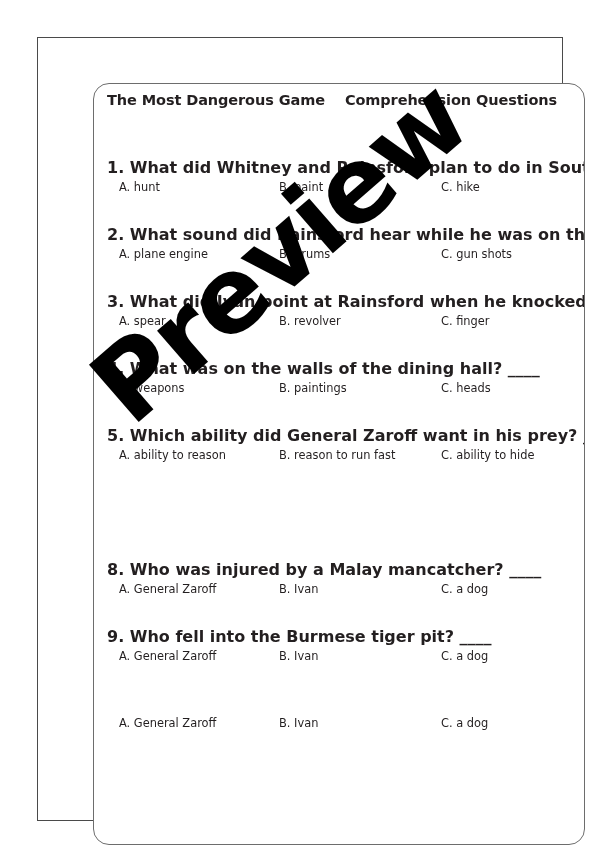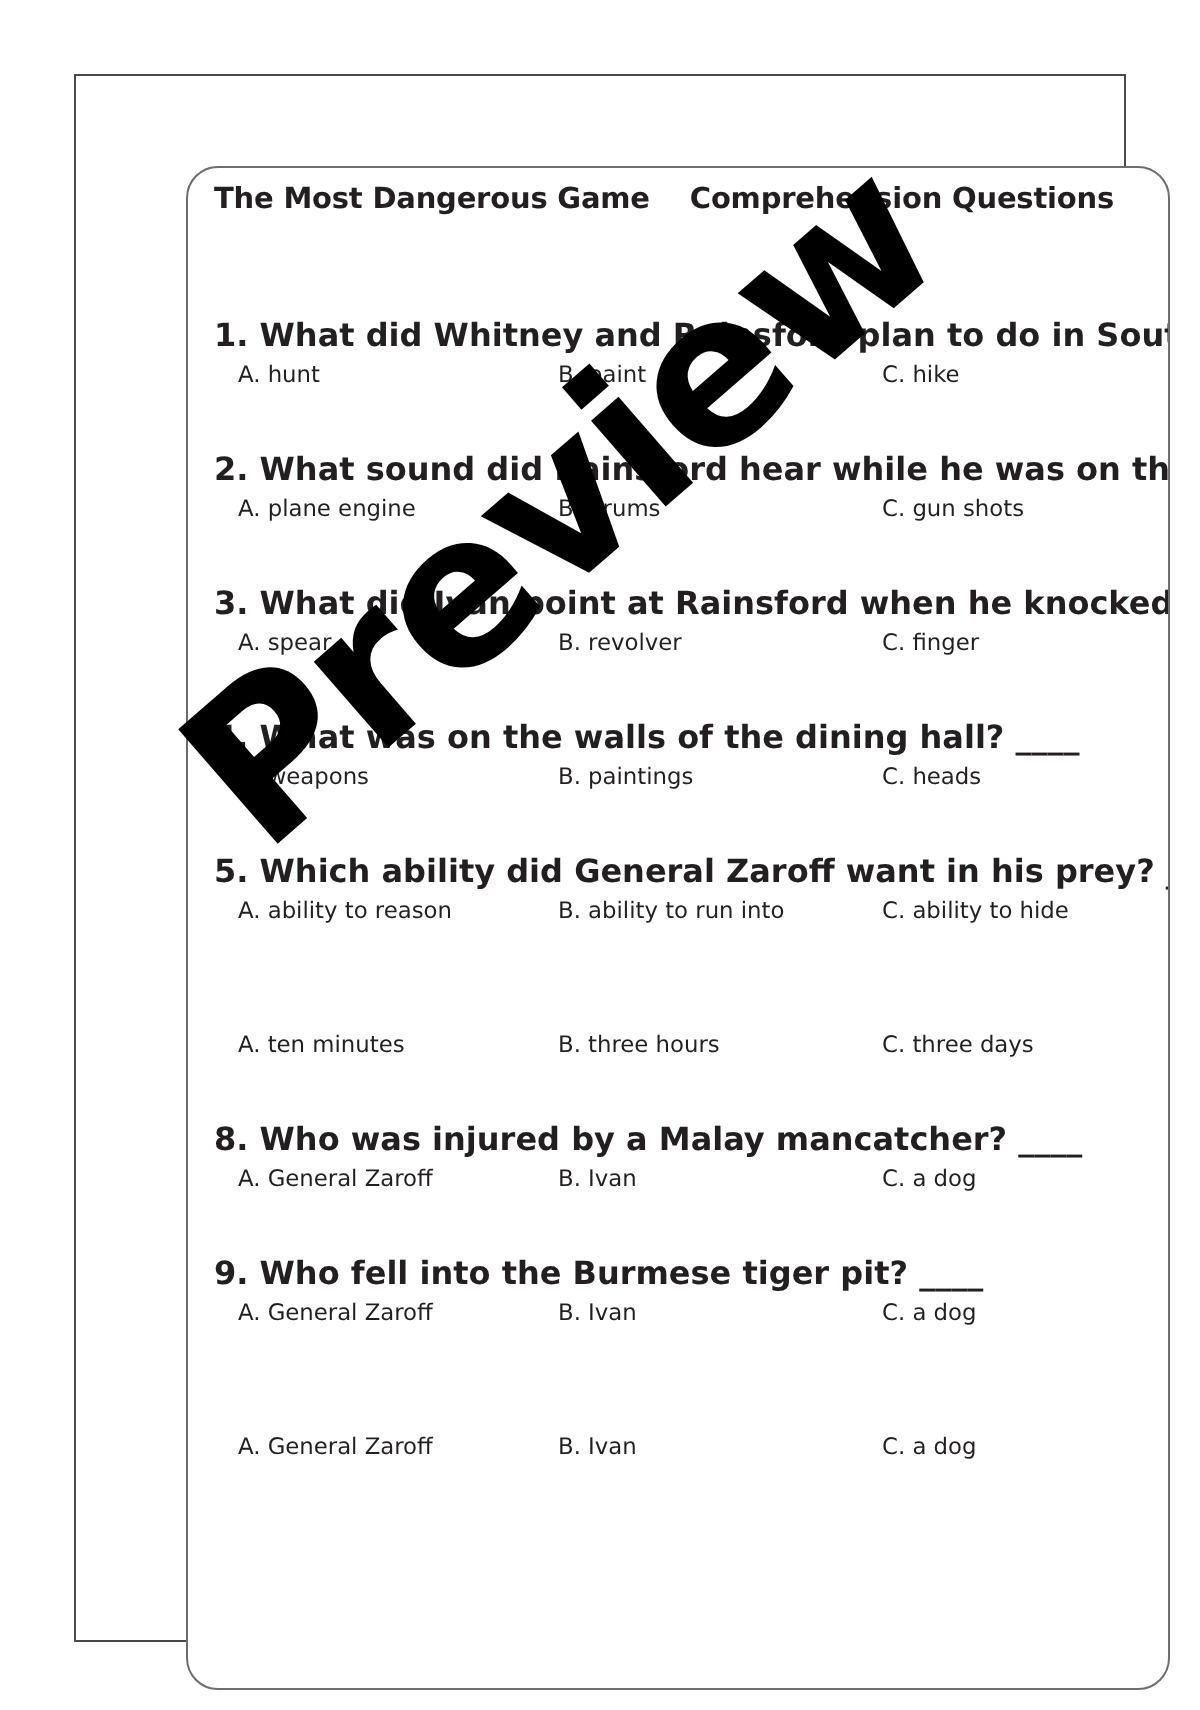--- a/index.html
+++ b/index.html
@@ -187,30 +187,25 @@
             <div class="options-row">
               <span class="option col-a">A. weapons</span>
               <span class="option col-b">B. paintings</span>
               <span class="option col-c">C. heads</span>
             </div>
           </div>
           <div class="question-block">
             <div class="question-text">5. Which ability did General Zaroff want in his prey? ____</div>
             <div class="options-row">
               <span class="option col-a">A. ability to reason</span>
-              <span class="option col-b">B. ability to run into</span>
+              <span class="option col-b">B. reason to run fast</span>
               <span class="option col-c">C. ability to hide</span>
             </div>
           </div>
           <div class="question-block">
-            <div class="options-row">
-              <span class="option col-a">A. ten minutes</span>
-              <span class="option col-b">B. three hours</span>
-              <span class="option col-c">C. three days</span>
-            </div>
           </div>
           <div class="question-block">
             <div class="question-text">8. Who was injured by a Malay mancatcher? ____</div>
             <div class="options-row">
               <span class="option col-a">A. General Zaroff</span>
               <span class="option col-b">B. Ivan</span>
               <span class="option col-c">C. a dog</span>
             </div>
           </div>
           <div class="question-block">

